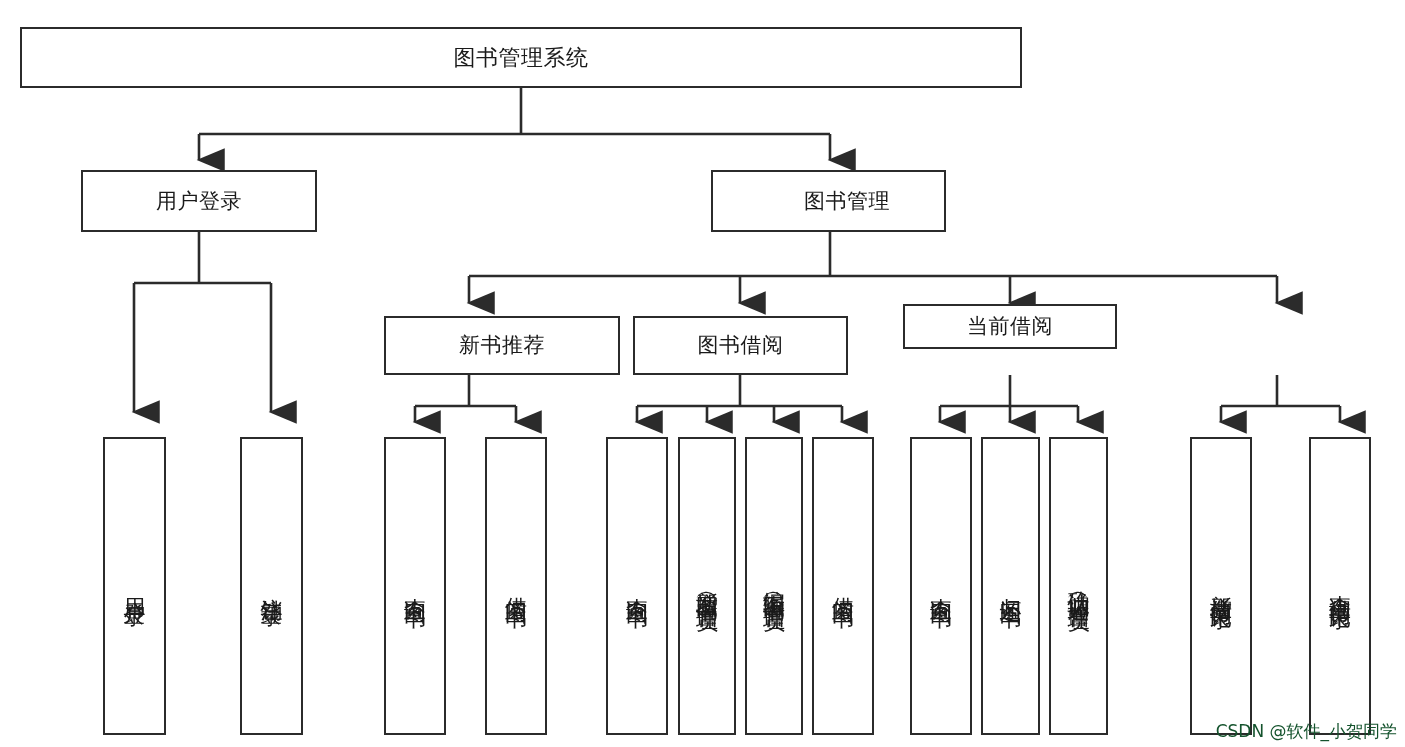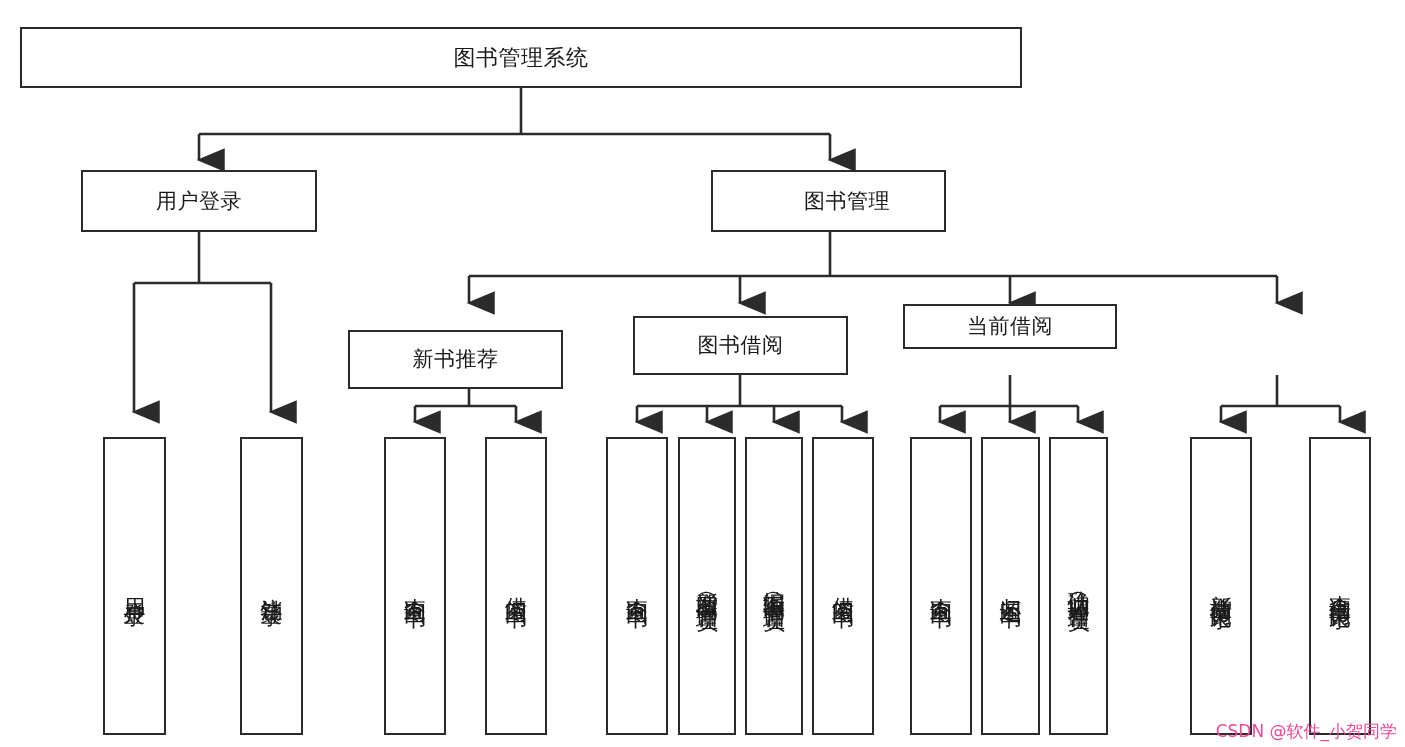--- a/index.html
+++ b/index.html
@@ -61,21 +61,21 @@
     font-size: 22px;
     letter-spacing: 3px;
     line-height: 1;
     white-space: nowrap;
   }
   .watermark {
     position: absolute;
     right: 8px;
     bottom: 4px;
     font-size: 17px;
-    color: #ec4899;
+    color: #14532d;
     white-space: nowrap;
     font-family: "DejaVu Sans", "Liberation Sans", sans-serif;
   }
 </style>
 </head>
 <body>
 
 <div id="canvas">
 
   <svg class="connectors" viewBox="0 0 1405 747" xmlns="http://www.w3.org/2000/svg">
@@ -133,21 +133,21 @@
     <span class="label">图书管理系统</span>
   </div>
 
   <div class="node h" style="left:81px; top:170px; width:236px; height:62px;">
     <span class="label">用户登录</span>
   </div>
   <div class="node h" style="left:711px; top:170px; width:235px; height:62px;padding-left:37px;">
     <span class="label">图书管理</span>
   </div>
 
-  <div class="node h" style="left:348px; top:316px; width:215px; height:59px;margin-top:14px;">
+  <div class="node h" style="left:384px; top:316px; width:236px; height:59px;">
     <span class="label">新书推荐</span>
   </div>
   <div class="node h" style="left:633px; top:316px; width:215px; height:59px;">
     <span class="label">图书借阅</span>
   </div>
   <div class="node h" style="left:903px; top:304px; width:214px; height:45px;">
     <span class="label">当前借阅</span>
   </div>
 
   <div class="node v" style="left:103px; top:437px; width:63px; height:298px;">

